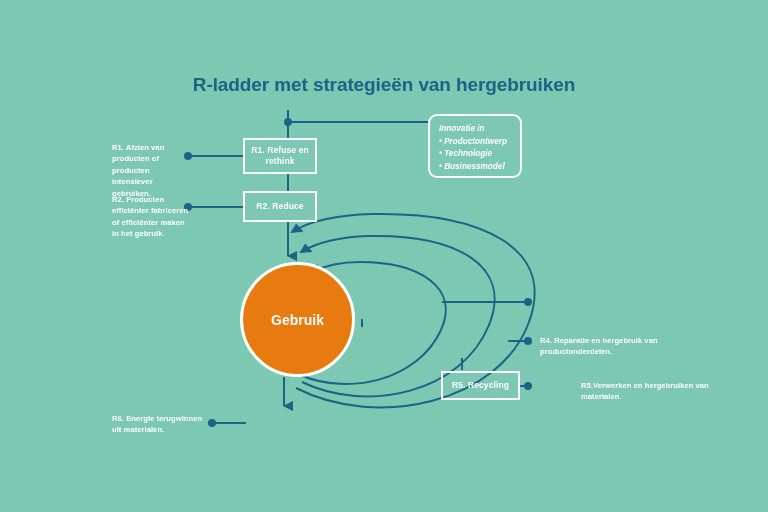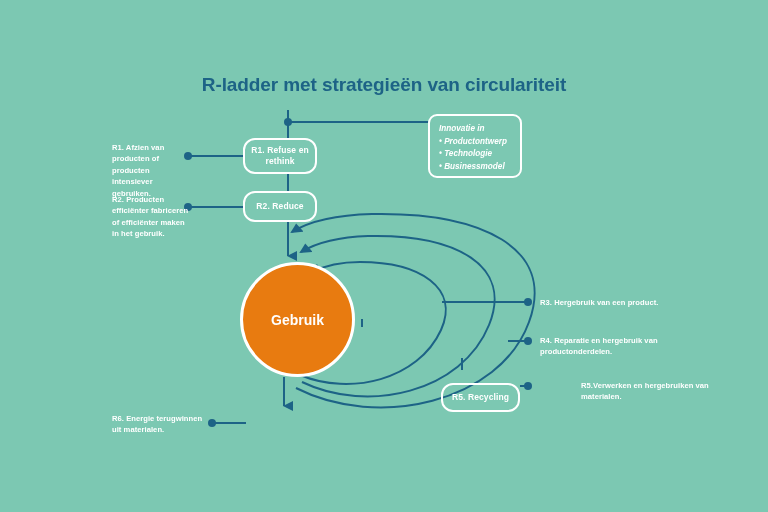--- a/index.html
+++ b/index.html
@@ -24,21 +24,21 @@
     left: 0;
     top: 0;
     width: 768px;
     height: 512px;
     pointer-events: none;
   }
   .node {
     position: absolute;
     box-sizing: border-box;
     border: 2px solid #ffffff;
-    border-radius: 12px;
+    border-radius: 0;
     color: #ffffff;
     display: flex;
     align-items: center;
     justify-content: center;
     text-align: center;
     font-weight: bold;
     font-size: 8.5px;
     line-height: 1.35;
     letter-spacing: .1px;
     padding: 3px 5px;
@@ -90,21 +90,21 @@
     line-height: 1.55;
     padding: 7px 9px;
     text-align: left;
   }
 </style>
 </head>
 <body>
 
 <div id="stage">
 
-  <div id="title">R-ladder met strategieën van circulariteit</div>
+  <div id="title">R-ladder met strategieën van hergebruiken</div>
 
   <svg class="layer" viewBox="0 0 768 512">
     <defs>
       <marker id="arrowDown" markerWidth="12" markerHeight="12" refX="5" refY="9" orient="auto" markerUnits="userSpaceOnUse">
         <path d="M0,0 L10,0 L5,10 Z" fill="#1d6386"></path>
       </marker>
       <marker id="arrowCurve" markerWidth="14" markerHeight="14" refX="10" refY="6" orient="auto" markerUnits="userSpaceOnUse">
         <path d="M0,0 L12,6 L2,11 Z" fill="#1d6386"></path>
       </marker>
     </defs>
@@ -153,21 +153,21 @@
   <div class="node" style="left:243px; top:138px; width:74px; height:36px;">
     <span>R1. Refuse en rethink</span>
   </div>
 
   <div class="node" style="left:243px; top:191px; width:74px; height:31px;">
     <span>R2. Reduce</span>
   </div>
 
 
 
-  <div class="node" style="left:441px; top:383px; width:79px; height:29px;">
+  <div class="node" style="left:441px; top:371px; width:79px; height:29px;">
     <span>R5. Recycling</span>
   </div>
 
 
   <div id="circle">
     <span>Gebruik</span>
   </div>
 
   <div class="innov" style="left:428px; top:114px; width:94px; height:64px;font-style:italic;">
     <div>Innovatie in</div>
@@ -175,19 +175,18 @@
     <div>• Technologie</div>
     <div>• Businessmodel</div>
   </div>
 
   <div class="desc" style="left:112px; top:142px; width:76px;">R1. Afzien van producten of producten intensiever gebruiken.</div>
 
   <div class="desc" style="left:112px; top:194px; width:80px;">R2. Producten efficiënter fabriceren of efficiënter maken in het gebruik.</div>
 
   <div class="desc" style="left:112px; top:413px; width:96px;">R6. Energie terugwinnen uit materialen.</div>
 
-  <div class="desc" style="left:540px; top:297px; width:150px;">R3. Hergebruik van een product.</div>
 
   <div class="desc" style="left:540px; top:335px; width:135px;">R4. Reparatie en hergebruik van productonderdelen.</div>
 
   <div class="desc" style="left:556px; top:380px; width:135px;margin-left:25px;">R5.Verwerken en hergebruiken van materialen.</div>
 
 </div>
 
 </body></html>

